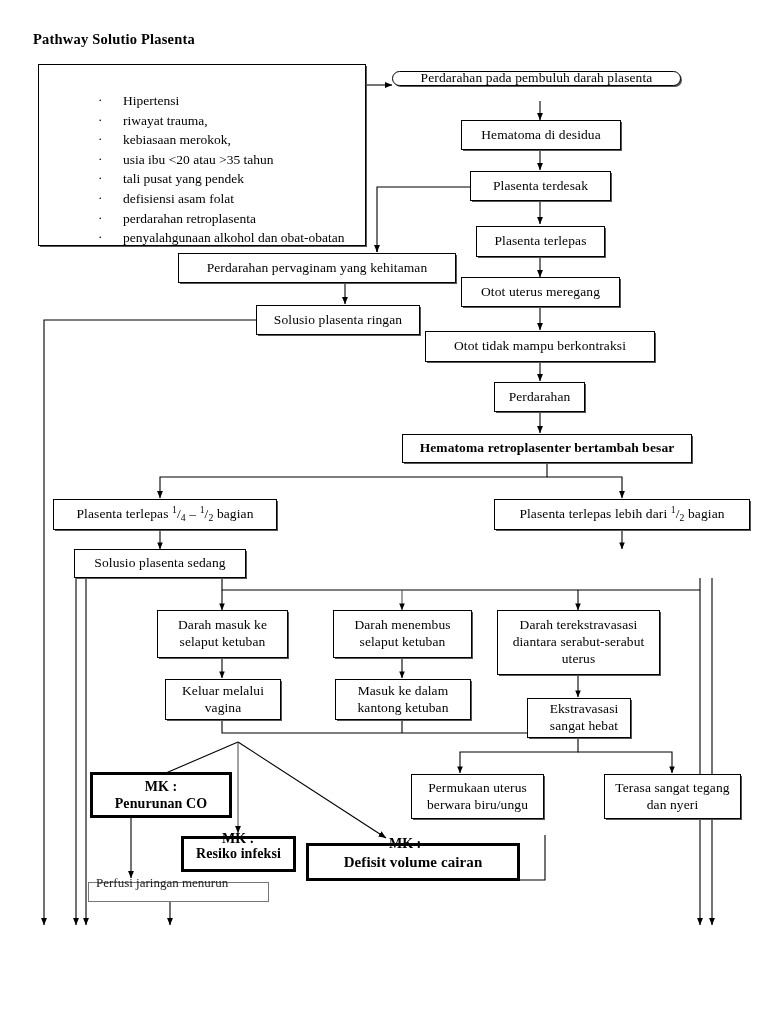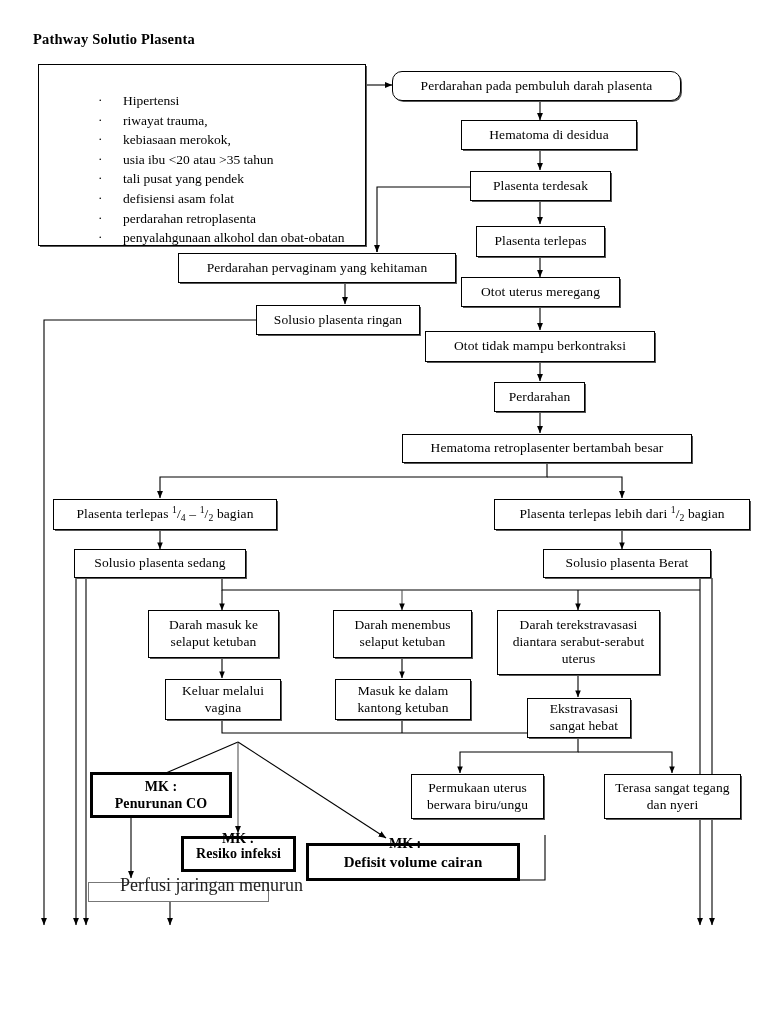--- a/index.html
+++ b/index.html
@@ -100,24 +100,23 @@
 
   
   #perfusi{
     position:absolute;
     box-sizing:border-box;
     border:1px solid #777;
     background:transparent;
   }
   #perfusiText{
     position:absolute;
-    font-size:18px;
+    font-size:13px;
     white-space:nowrap;
     color:#222;
-    margin-left:24px;
   }
 </style>
 </head>
 <body>
 
 <div id="stage">
 
   <svg id="wires" viewBox="0 0 768 1024" width="768" height="1024">
     <defs>
       <marker id="ah" markerWidth="9" markerHeight="9" refX="7.4" refY="3.1" orient="auto" markerUnits="userSpaceOnUse">
@@ -196,57 +195,56 @@
       <li>riwayat trauma,</li>
       <li>kebiasaan merokok,</li>
       <li>usia ibu &lt;20 atau &gt;35 tahun</li>
       <li>tali pusat yang pendek</li>
       <li>defisiensi asam folat</li>
       <li>perdarahan retroplasenta</li>
       <li>penyalahgunaan alkohol dan obat-obatan</li>
     </ul>
   </div>
 
-  <div class="node shadow" style="left:392px;top:71px;width:289px;height:30px;border-radius:10px;">Perdarahan pada pembuluh darah plasenta</div>
-
-  <div class="node shadow" style="left:461px;top:120px;width:176px;height:30px;">Hematoma di desidua</div>
+  <div class="node shadow" style="left:392px;top:71px;width:289px;height:15px;border-radius:10px;">Perdarahan pada pembuluh darah plasenta</div>
+
+  <div class="node shadow" style="left:461px;top:120px;width:160px;height:30px;">Hematoma di desidua</div>
 
   <div class="node shadow" style="left:470px;top:171px;width:141px;height:30px;">Plasenta terdesak</div>
 
   <div class="node shadow" style="left:476px;top:226px;width:129px;height:31px;">Plasenta terlepas</div>
 
   <div class="node shadow" style="left:461px;top:277px;width:159px;height:30px;">Otot uterus meregang</div>
 
   <div class="node shadow" style="left:425px;top:331px;width:230px;height:31px;">Otot tidak mampu berkontraksi</div>
 
   <div class="node shadow" style="left:494px;top:382px;width:91px;height:30px;">Perdarahan</div>
 
-  <div class="node shadow" style="left:402px;top:434px;width:290px;height:29px;">Hematoma retroplasenter bertambah besar</div>
+  <div class="node shadow" style="left:402px;top:434px;width:290px;height:29px;font-weight:bold;">Hematoma retroplasenter bertambah besar</div>
 
   <div class="node shadow" style="left:178px;top:253px;width:278px;height:30px;">Perdarahan pervaginam yang kehitaman</div>
 
   <div class="node shadow" style="left:256px;top:305px;width:164px;height:30px;">Solusio plasenta ringan</div>
 
   <div class="node shadow" style="left:53px;top:499px;width:224px;height:31px;">
     <span class="frac">
       <span>Plasenta terlepas </span><sup>1</sup><span class="sl">/</span><sub>4</sub><span> – </span><sup>1</sup><span class="sl">/</span><sub>2</sub><span> bagian</span>
     </span>
   </div>
 
   <div class="node shadow" style="left:494px;top:499px;width:256px;height:31px;">
     <span class="frac">
       <span>Plasenta terlepas lebih dari </span><sup>1</sup><span class="sl">/</span><sub>2</sub><span> bagian</span>
     </span>
   </div>
 
   <div class="node shadow" style="left:74px;top:549px;width:172px;height:29px;">Solusio plasenta sedang</div>
 
-  <div class="node shadow" style="left:543px;top:549px;width:168px;height:29px;">Solusio plasenta Berat</div>
-
-  <div class="node shadow" style="left:148px;top:610px;width:131px;height:48px;">Darah masuk ke selaput ketuban</div>
+
+  <div class="node shadow" style="left:157px;top:610px;width:131px;height:48px;">Darah masuk ke selaput ketuban</div>
 
   <div class="node shadow" style="left:333px;top:610px;width:139px;height:48px;">Darah menembus selaput ketuban</div>
 
   <div class="node shadow" style="left:497px;top:610px;width:163px;height:65px;">Darah terekstravasasi diantara serabut-serabut uterus</div>
 
   <div class="node shadow" style="left:165px;top:679px;width:116px;height:41px;">Keluar melalui vagina</div>
 
   <div class="node shadow" style="left:335px;top:679px;width:136px;height:41px;">Masuk ke dalam kantong ketuban</div>
 
   <div class="node shadow" style="left:527px;top:698px;width:104px;height:40px;padding-left:16px;">Ekstravasasi sangat hebat</div>

